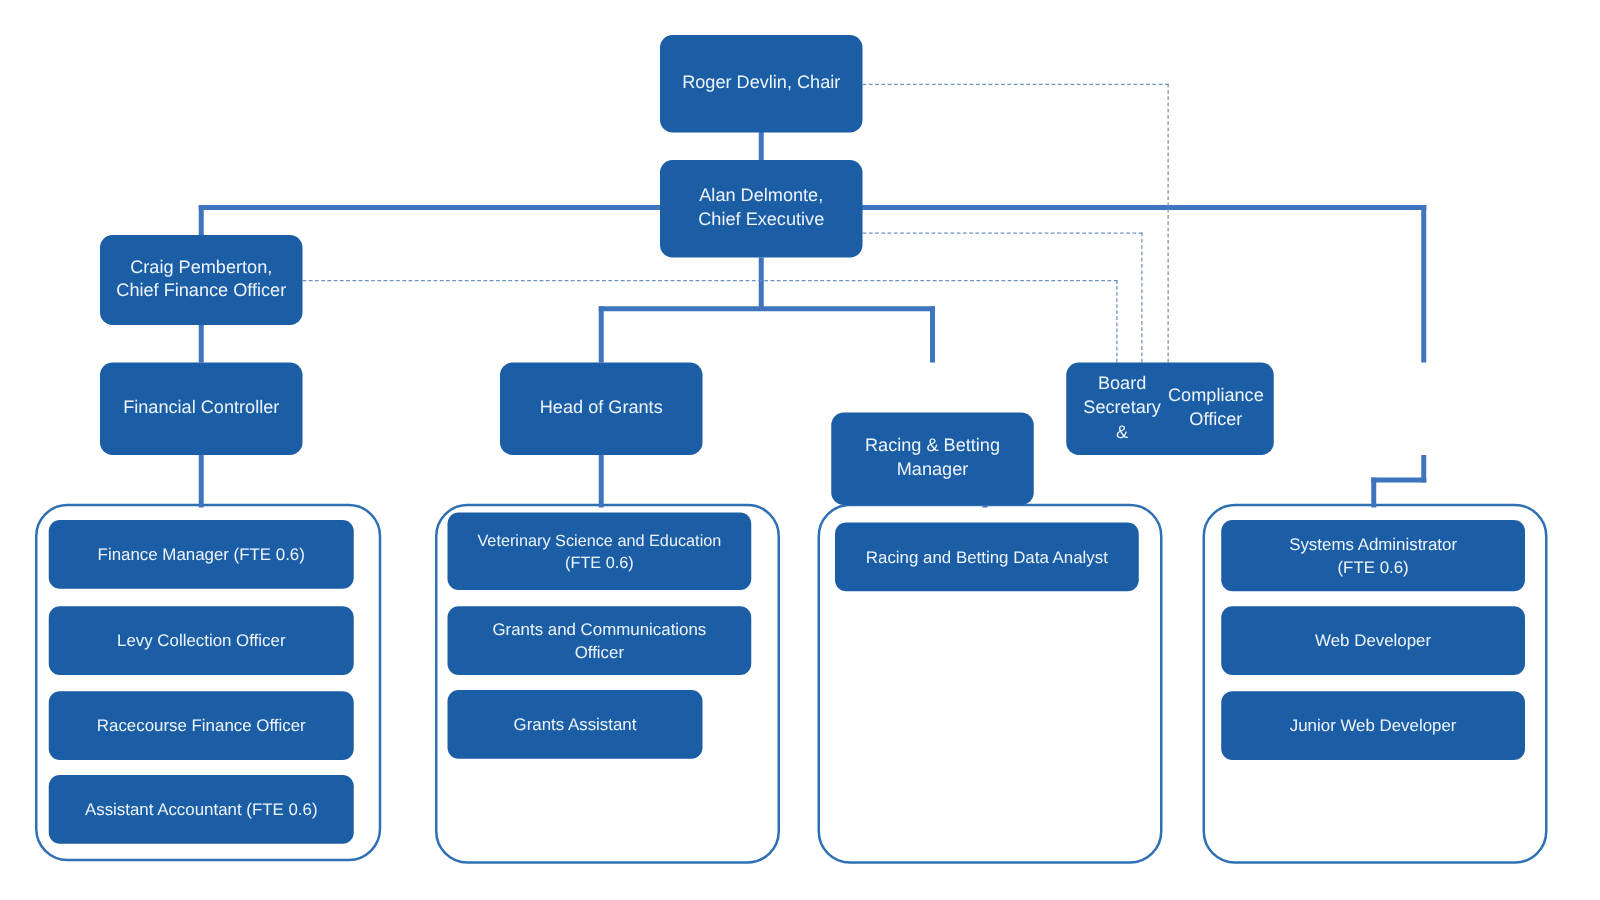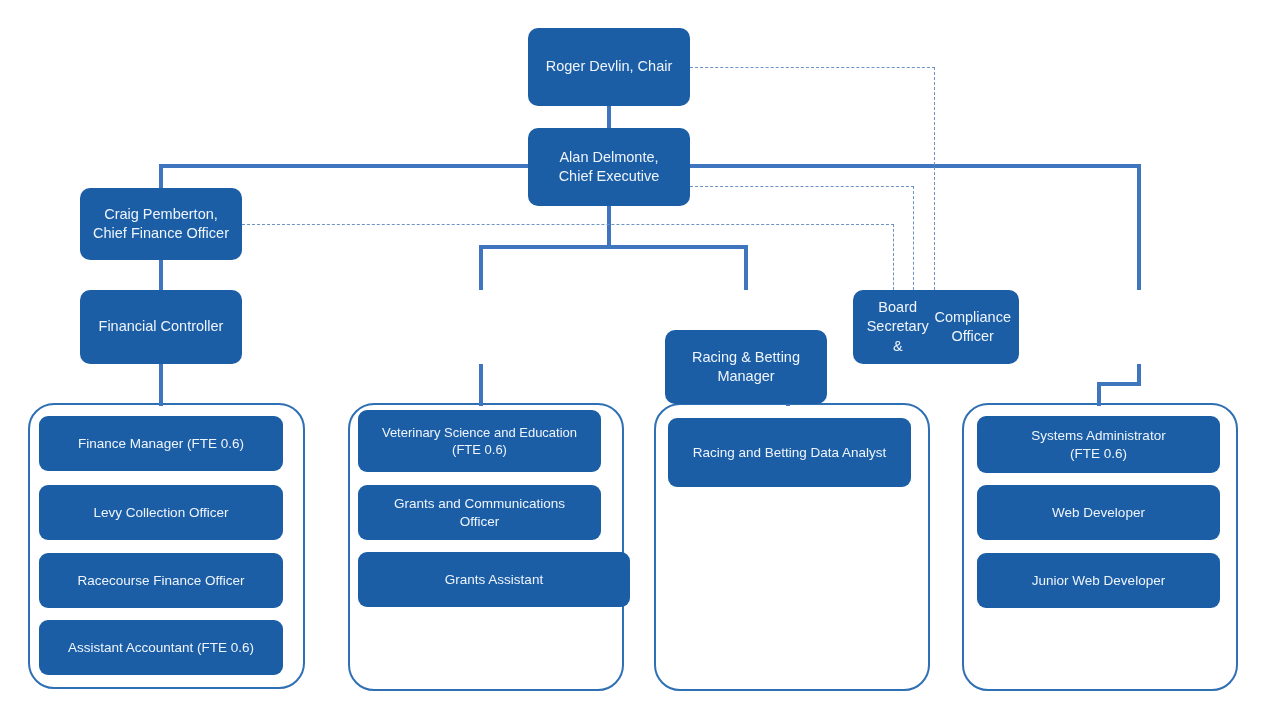--- a/index.html
+++ b/index.html
@@ -110,20 +110,23 @@
 
   <div class="node n-top" style="left:80px;top:188px;width:162px;height:72px;flex-direction:column;">
     <span>Craig Pemberton,</span>
     <span>Chief Finance Officer</span>
   </div>
 
   <div class="node n-mid" style="left:80px;top:290px;width:162px;height:74px;">
     <span>Financial Controller</span>
   </div>
 
+  <div class="node n-mid" style="left:400px;top:290px;width:162px;height:74px;">
+    <span>Head of Grants</span>
+  </div>
 
   <div class="node n-mid" style="left:665px;top:290px;width:162px;height:74px;flex-direction:column;margin-top:40px;">
     <span>Racing &amp; Betting</span>
     <span>Manager</span>
   </div>
 
   <div class="node n-mid" style="left:853px;top:290px;width:166px;height:74px;">
     <span>Board Secretary &amp;</span>
     <span>Compliance Officer</span>
   </div>
@@ -143,25 +146,25 @@
   </div>
 
   <div class="node n-leaf small" style="left:358px;top:410px;width:243px;height:62px;flex-direction:column;">
     <span>Veterinary Science and Education</span>
     <span>(FTE 0.6)</span>
   </div>
   <div class="node n-leaf" style="left:358px;top:485px;width:243px;height:55px;flex-direction:column;">
     <span>Grants and Communications</span>
     <span>Officer</span>
   </div>
-  <div class="node n-leaf" style="left:358px;top:552px;width:272px;height:55px;">
+  <div class="node n-leaf" style="left:358px;top:552px;width:204px;height:55px;">
     <span>Grants Assistant</span>
   </div>
 
-  <div class="node n-leaf" style="left:668px;top:418px;width:243px;height:69px;">
+  <div class="node n-leaf" style="left:668px;top:418px;width:243px;height:55px;">
     <span>Racing and Betting Data Analyst</span>
   </div>
 
   <div class="node n-leaf" style="left:977px;top:416px;width:243px;height:57px;flex-direction:column;">
     <span>Systems Administrator</span>
     <span>(FTE 0.6)</span>
   </div>
   <div class="node n-leaf" style="left:977px;top:485px;width:243px;height:55px;">
     <span>Web Developer</span>
   </div>

